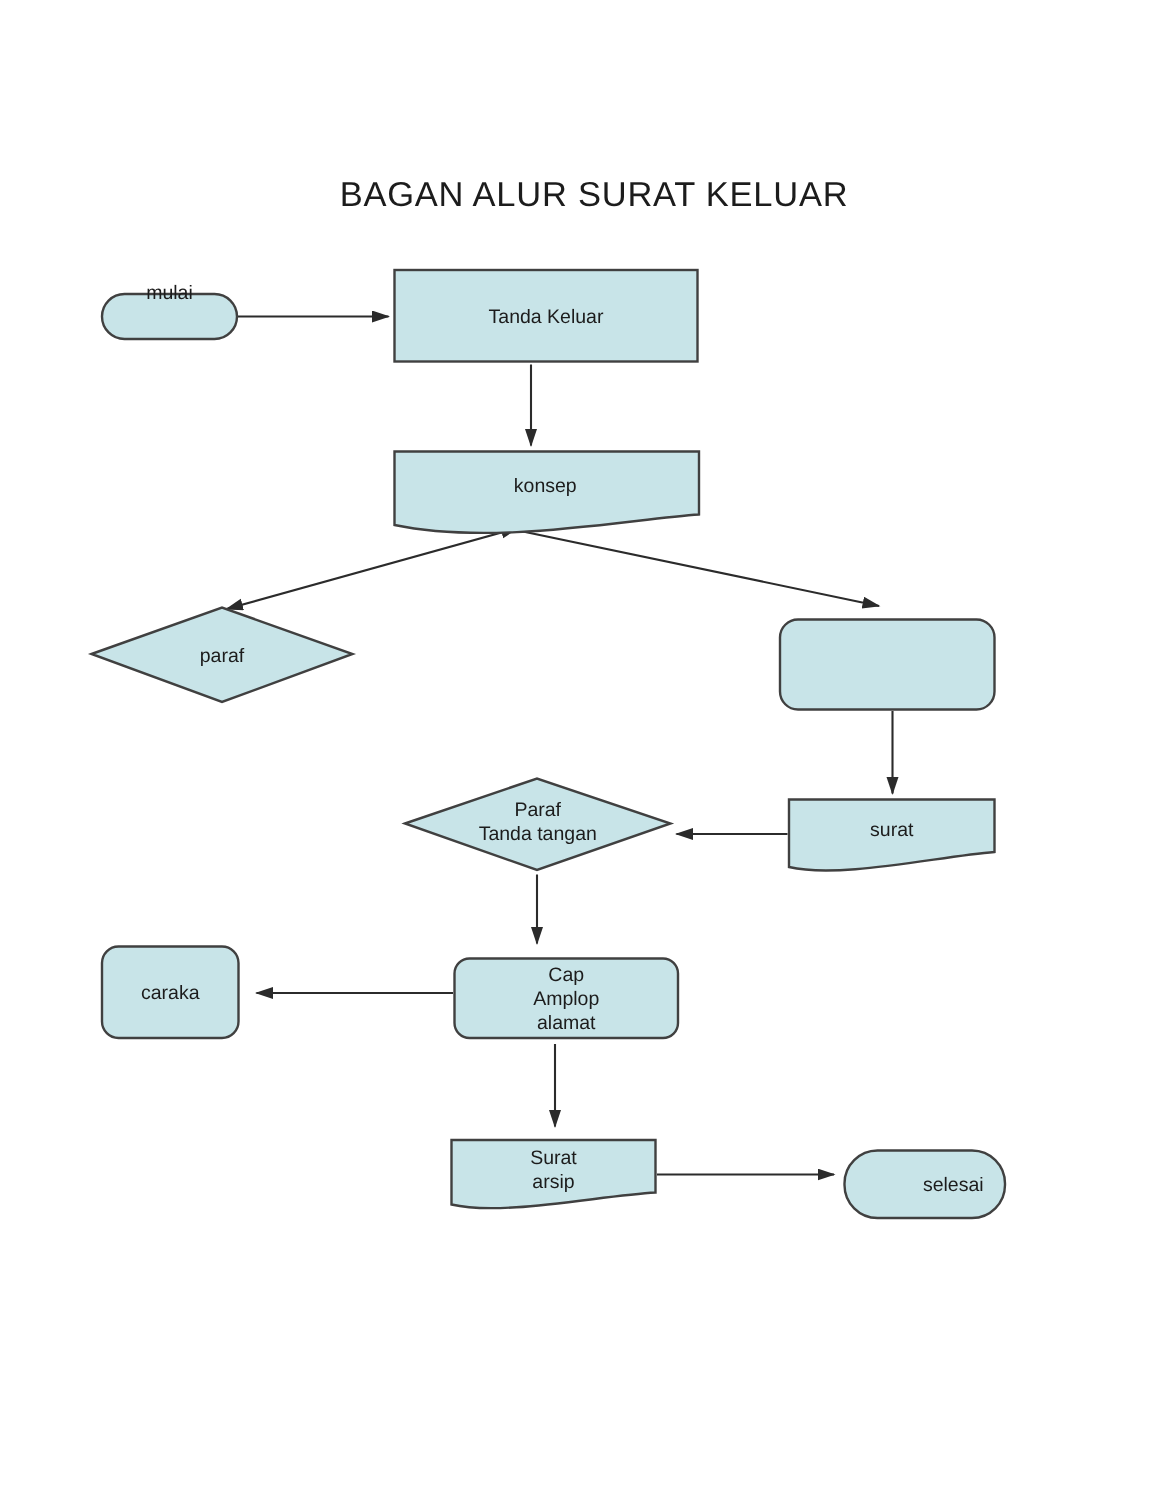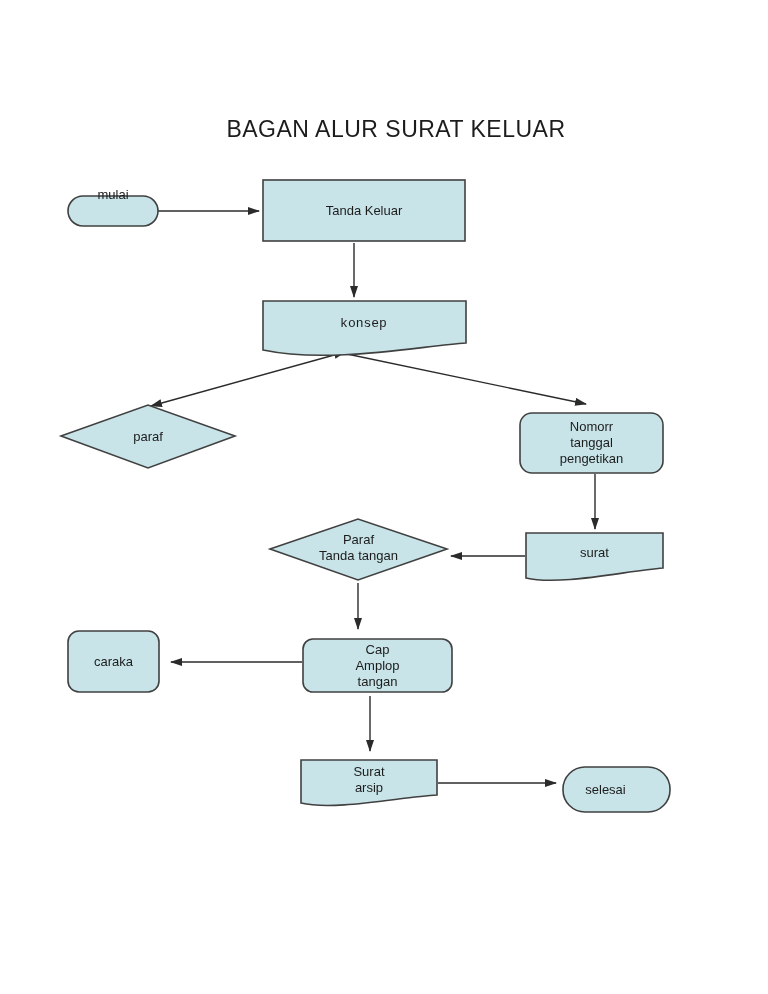--- a/index.html
+++ b/index.html
@@ -74,29 +74,26 @@
     <path class="shape" d="M526,533 L663,533 L663,568 C625,571 560,586 526,578 Z"></path>
     <polygon class="shape" points="270,549 358,519 447,549 358,580"></polygon>
     <rect class="shape" x="303" y="639" width="149" height="53" rx="10" ry="10"></rect>
     <rect class="shape" x="68" y="631" width="91" height="61" rx="11" ry="11"></rect>
     <path class="shape" d="M301,760 L437,760 L437,795 C400,797 335,811 301,803 Z"></path>
     <rect class="shape" x="563" y="767" width="107" height="45" rx="22" ry="22"></rect>
   </svg>
 
   <div class="label" style="left:68px;top:180px;width:90px;height:30px;">mulai</div>
   <div class="label" style="left:263px;top:180px;width:202px;height:61px;">Tanda Keluar</div>
-  <div class="label" style="left:263px;top:301px;width:201px;height:46px;font-family:Liberation Mono, monospace;">konsep</div>
+  <div class="label" style="left:263px;top:301px;width:201px;height:46px;">konsep</div>
   <div class="label" style="left:61px;top:405px;width:174px;height:63px;">paraf</div>
-  <div class="label" style="left:520px;top:413px;width:143px;height:60px;">Nomorr
-tanggal
-pengetikan</div>
   <div class="label" style="left:526px;top:531px;width:137px;height:44px;">surat</div>
   <div class="label" style="left:270px;top:517px;width:177px;height:62px;">Paraf
 Tanda tangan</div>
   <div class="label" style="left:303px;top:639px;width:149px;height:53px;">Cap
 Amplop
-tangan</div>
+alamat</div>
   <div class="label" style="left:68px;top:631px;width:91px;height:61px;text-align:center;">caraka</div>
   <div class="label" style="left:301px;top:757px;width:136px;height:46px;">Surat
 arsip</div>
-  <div class="label" style="left:563px;top:767px;width:85px;height:45px;">selesai</div>
+  <div class="label" style="left:593px;top:767px;width:85px;height:45px;">selesai</div>
 
 </div>
 
 </body></html>

